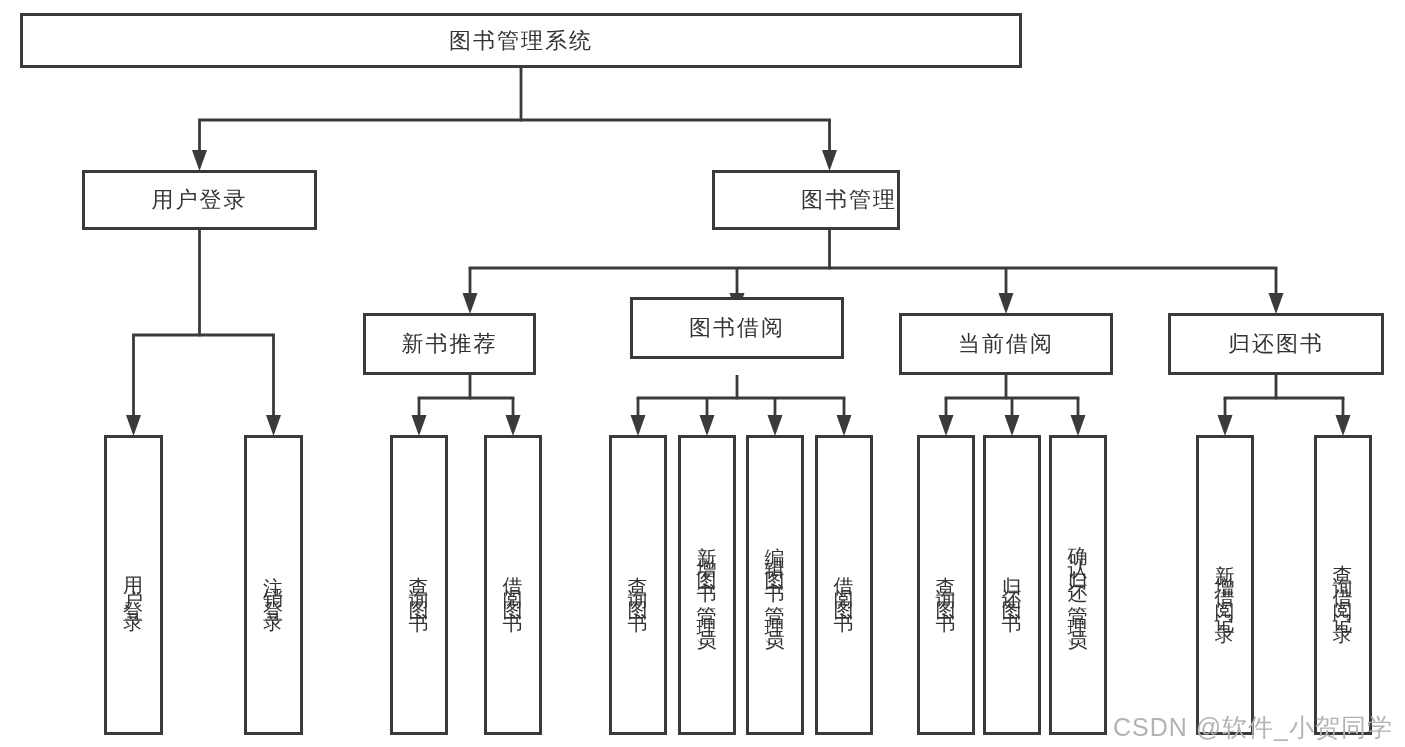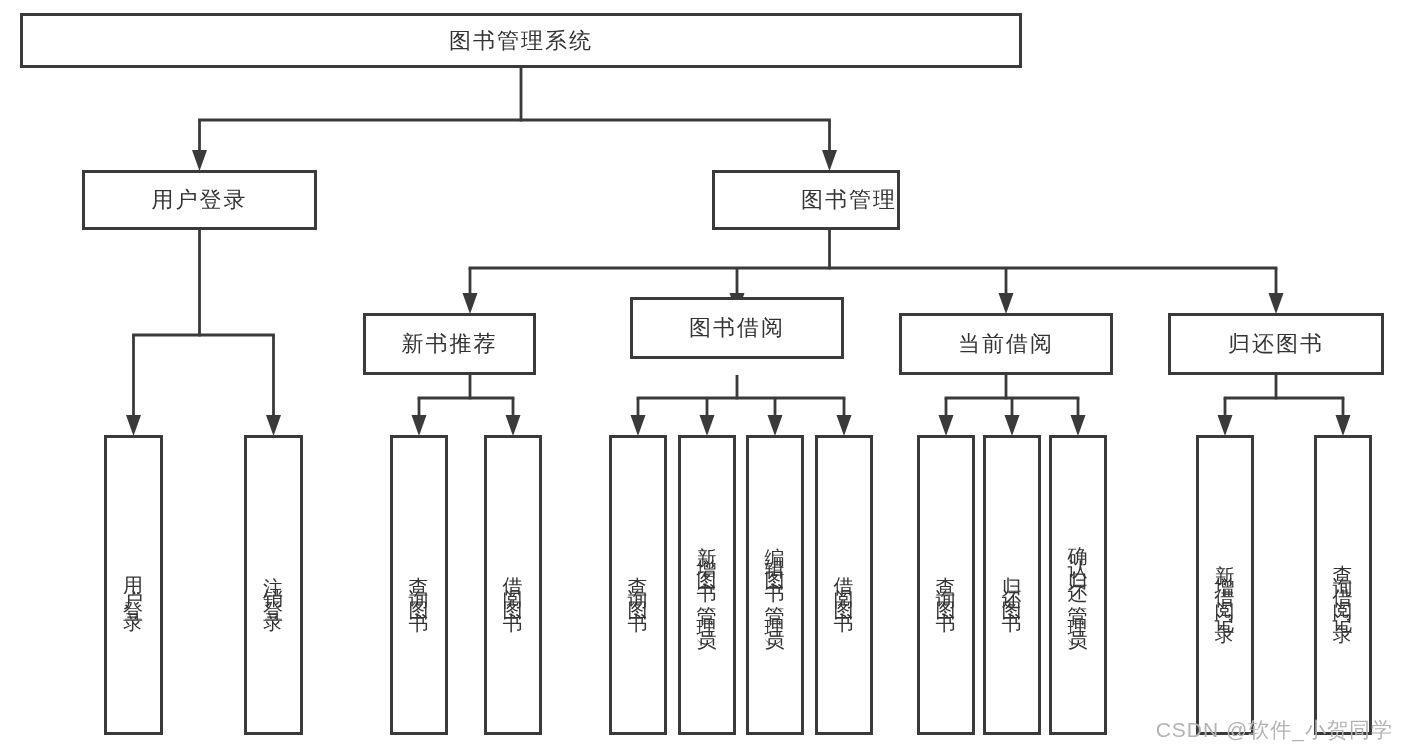--- a/index.html
+++ b/index.html
@@ -38,21 +38,21 @@
     text-orientation: mixed;
     font-size: 20px;
     letter-spacing: 12px;
     line-height: 1.1;
     white-space: nowrap;
   }
   .watermark {
     position: absolute;
     right: 12px;
     bottom: 3px;
-    font-size: 21px;
+    font-size: 25px;
     letter-spacing: 1px;
     color: #b3b3b3;
     z-index: 3;
     white-space: nowrap;
   }
 </style>
 </head>
 <body>
 
 <div class="canvas">

